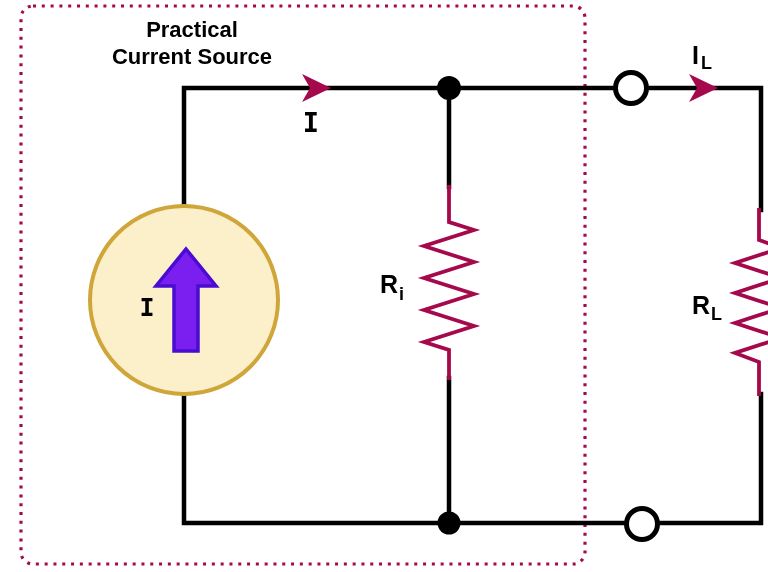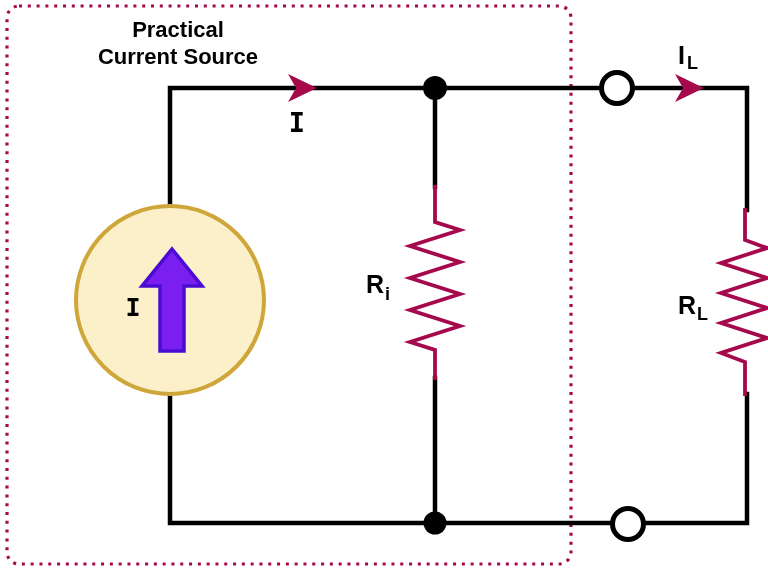--- a/index.html
+++ b/index.html
@@ -9,20 +9,21 @@
     width: 768px;
     height: 572px;
     overflow: hidden;
     font-family: "Liberation Sans", sans-serif;
   }
   .stage {
     position: relative;
     width: 636px;
     height: 572px;
     background: var(--background, #FFFFFF);
+    margin-left: 14px;
   }
   svg { display: block; }
 
   
   .wire {
     stroke: var(--wire, #000000);
     stroke-width: 4.5;
     fill: none;
     stroke-linecap: square;
   }

